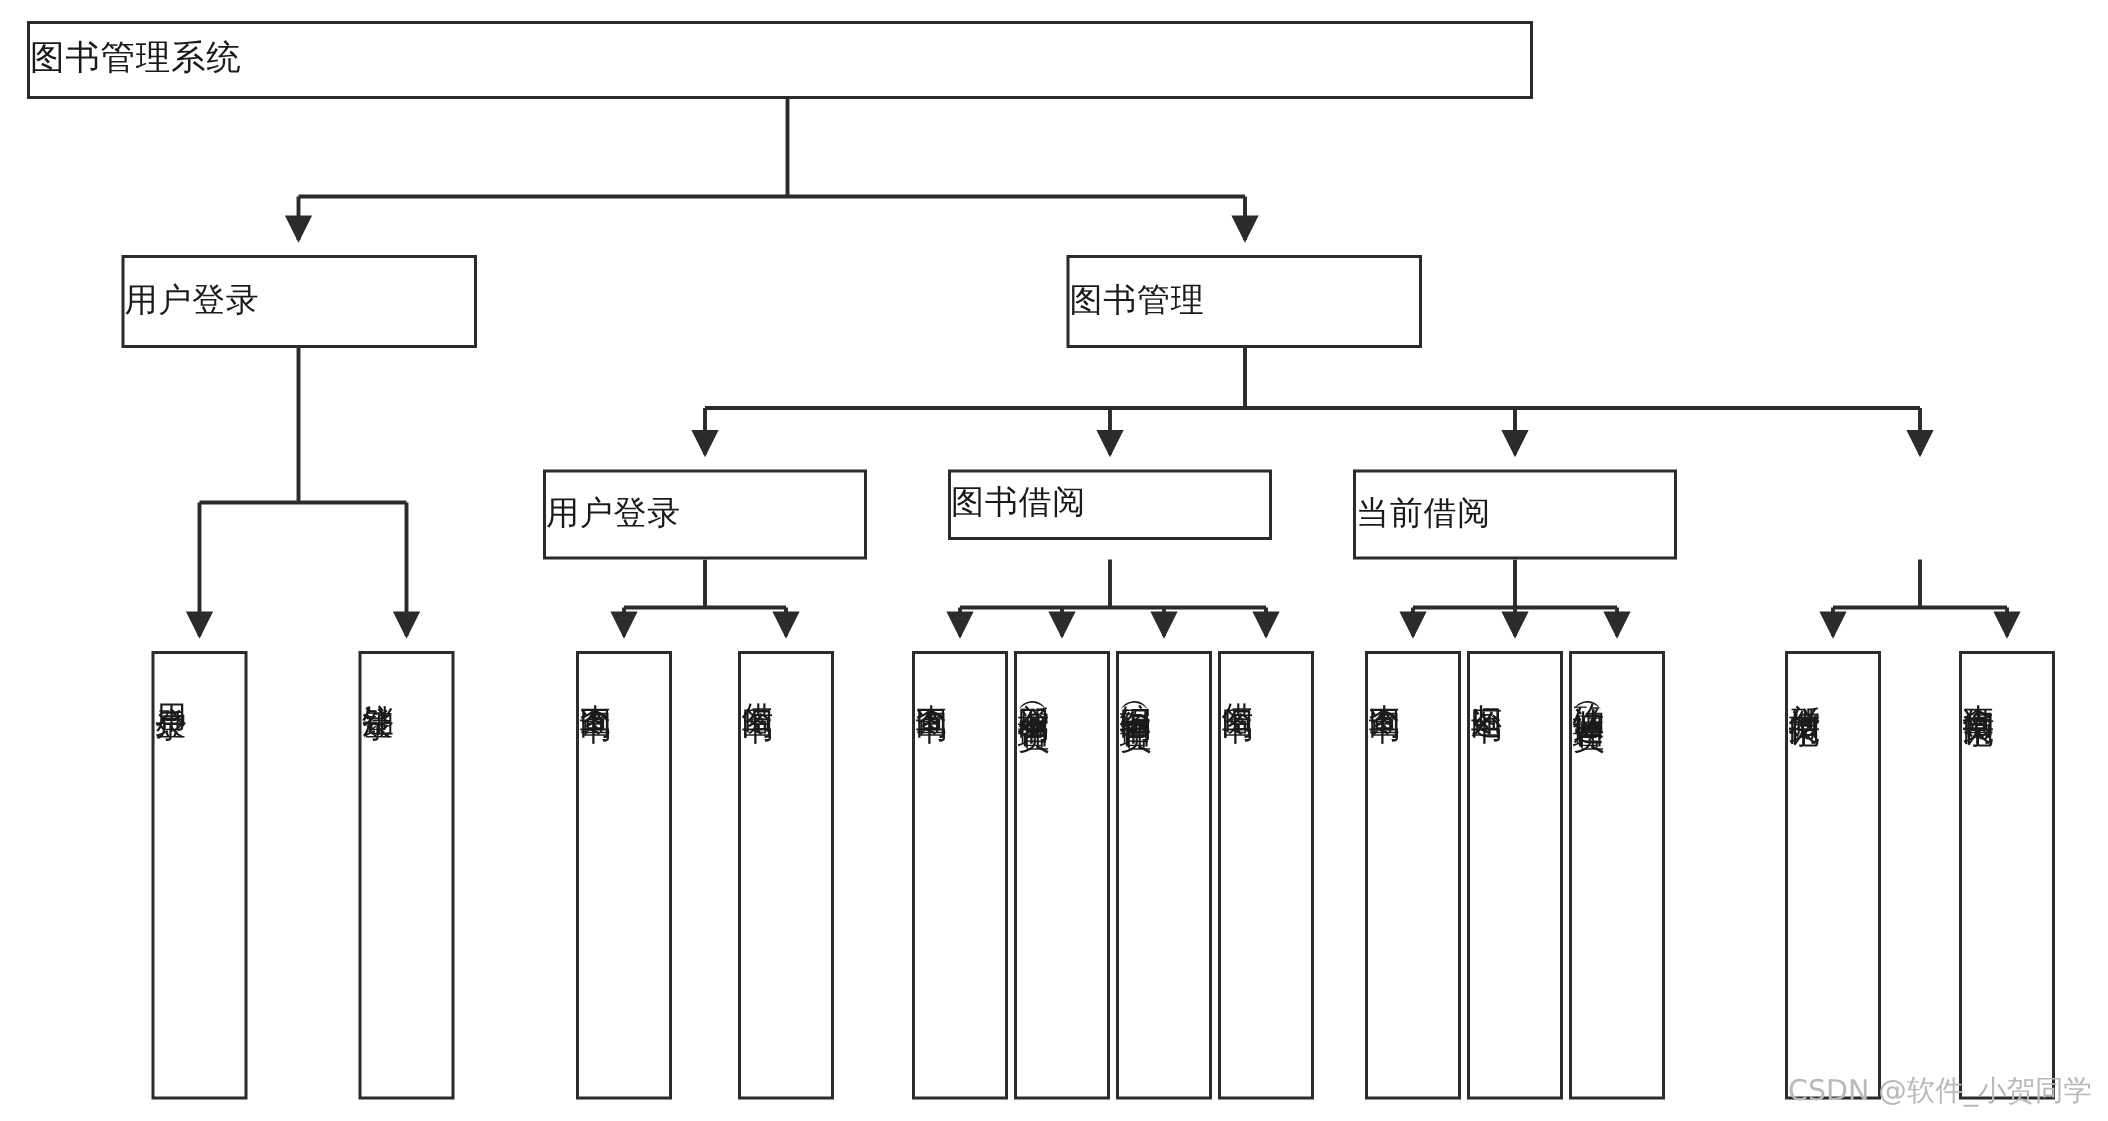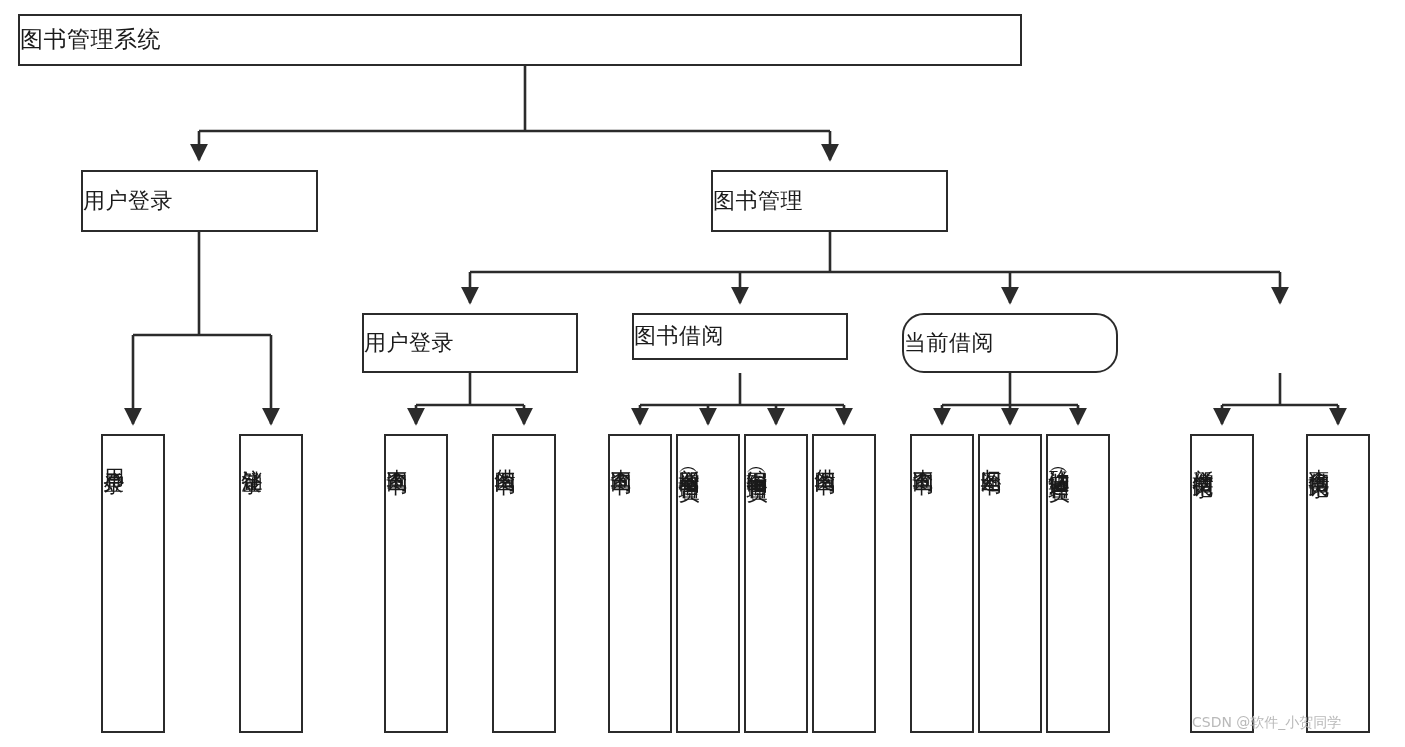--- a/index.html
+++ b/index.html
@@ -54,21 +54,21 @@
     text-orientation: upright;
     font-size: 21px;
     letter-spacing: 2px;
     line-height: 1.05;
     max-height: 280px;
   }
   #watermark {
     position: absolute;
     left: 1192px;
     top: 714px;
-    font-size: 14px;
+    font-size: 19px;
     color: #b9b9b9;
     font-family: "DejaVu Sans", "Liberation Sans", sans-serif;
     white-space: nowrap;
     user-select: none;
   }
 </style>
 </head>
 <body>
 
 <div id="canvas">
@@ -134,21 +134,21 @@
   <div class="node h" style="left:711px; top:170px; width:237px; height:62px;">
     <span class="label">图书管理</span>
   </div>
 
   <div class="node h" style="left:362px; top:313px; width:216px; height:60px;">
     <span class="label">用户登录</span>
   </div>
   <div class="node h" style="left:632px; top:313px; width:216px; height:47px;">
     <span class="label">图书借阅</span>
   </div>
-  <div class="node h" style="left:902px; top:313px; width:216px; height:60px;border-radius:22px;">
+  <div class="node h" style="left:902px; top:313px; width:216px; height:60px;">
     <span class="label">当前借阅</span>
   </div>
 
   <div class="node v" style="left:101px; top:434px; width:64px; height:299px;">
     <span class="label">用户登录</span>
   </div>
   <div class="node v" style="left:239px; top:434px; width:64px; height:299px;">
     <span class="label">注销登录</span>
   </div>
 

